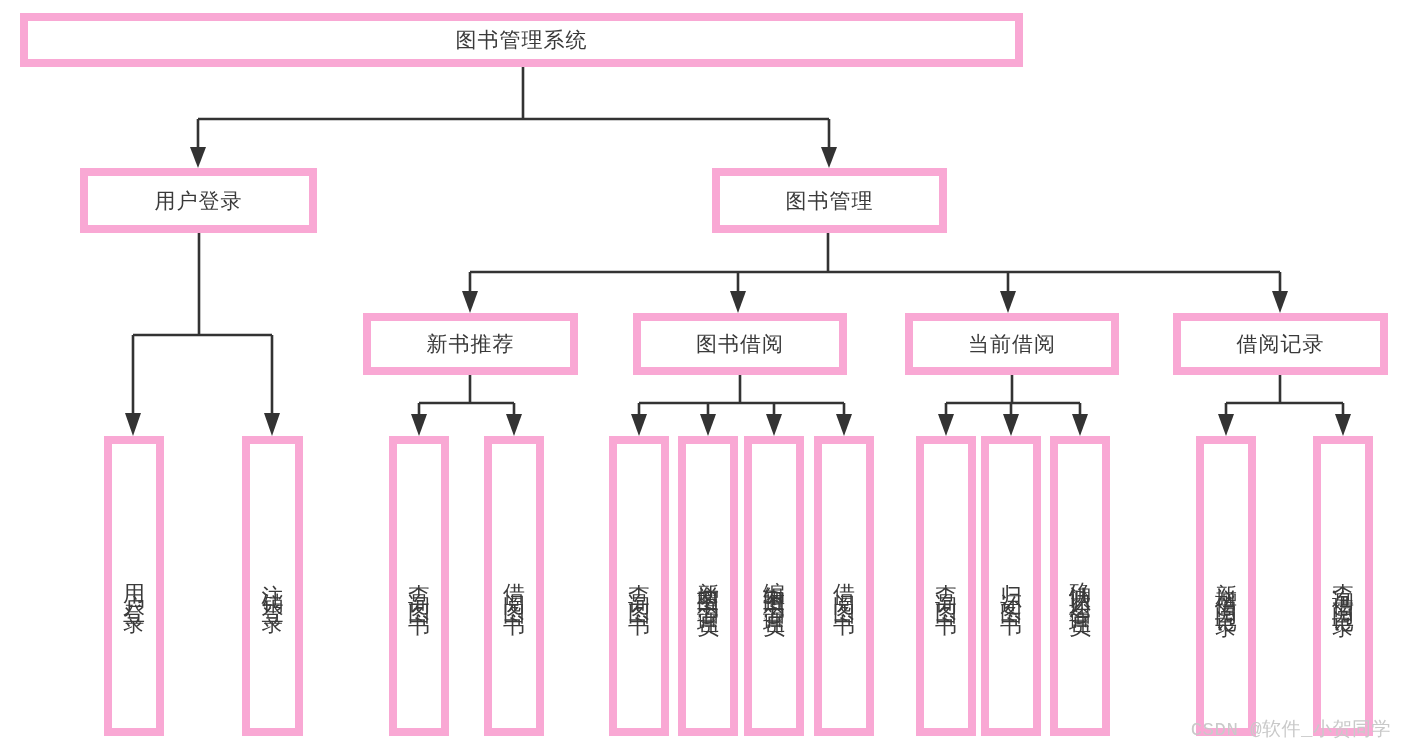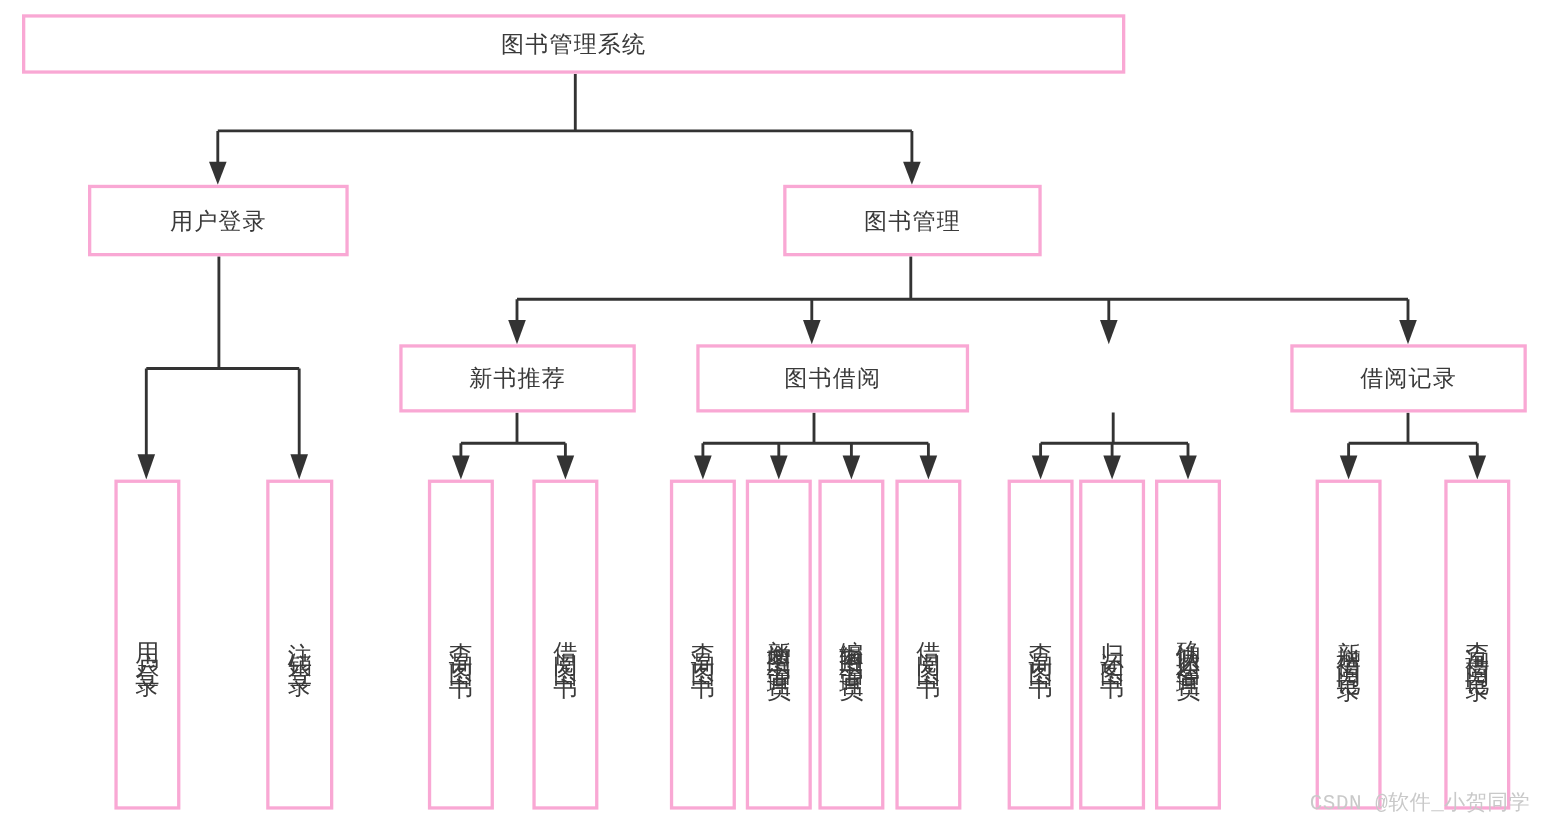--- a/index.html
+++ b/index.html
@@ -12,21 +12,21 @@
     overflow: hidden;
   }
   #wires {
     position: absolute;
     left: 0; top: 0;
     width: 1405px; height: 747px;
   }
   .node {
     position: absolute;
     background: #ffffff;
-    border: 3px solid #f9a8d4;
+    border: 8px solid #f9a8d4;
     box-sizing: border-box;
     display: flex;
     align-items: center;
     justify-content: center;
   }
   .hlabel {
     font-size: 21px;
     color: #3a3a3a;
     letter-spacing: 1px;
     white-space: nowrap;
@@ -112,22 +112,25 @@
   <div class="node" style="left:80px; top:168px; width:237px; height:65px;">
     <span class="hlabel">用户登录</span>
   </div>
   <div class="node" style="left:363px; top:313px; width:215px; height:62px;">
     <span class="hlabel">新书推荐</span>
   </div>
 
   <div class="node" style="left:712px; top:168px; width:235px; height:65px;">
     <span class="hlabel">图书管理</span>
   </div>
-  <div class="node" style="left:633px; top:313px; width:248px; height:62px;align-items:center;">
+  <div class="node" style="left:633px; top:313px; width:214px; height:62px;align-items:center;">
     <span class="hlabel">图书借阅</span>
+  </div>
+  <div class="node" style="left:905px; top:313px; width:214px; height:62px;">
+    <span class="hlabel">当前借阅</span>
   </div>
   <div class="node" style="left:1173px; top:313px; width:215px; height:62px;">
     <span class="hlabel">借阅记录</span>
   </div>
 
   <div class="node" style="left:104px; top:436px; width:60px; height:300px;">
     <span class="vlabel sp10">用户登录</span>
   </div>
   <div class="node" style="left:242px; top:436px; width:61px; height:300px;">
     <span class="vlabel sp10">注销登录</span>

